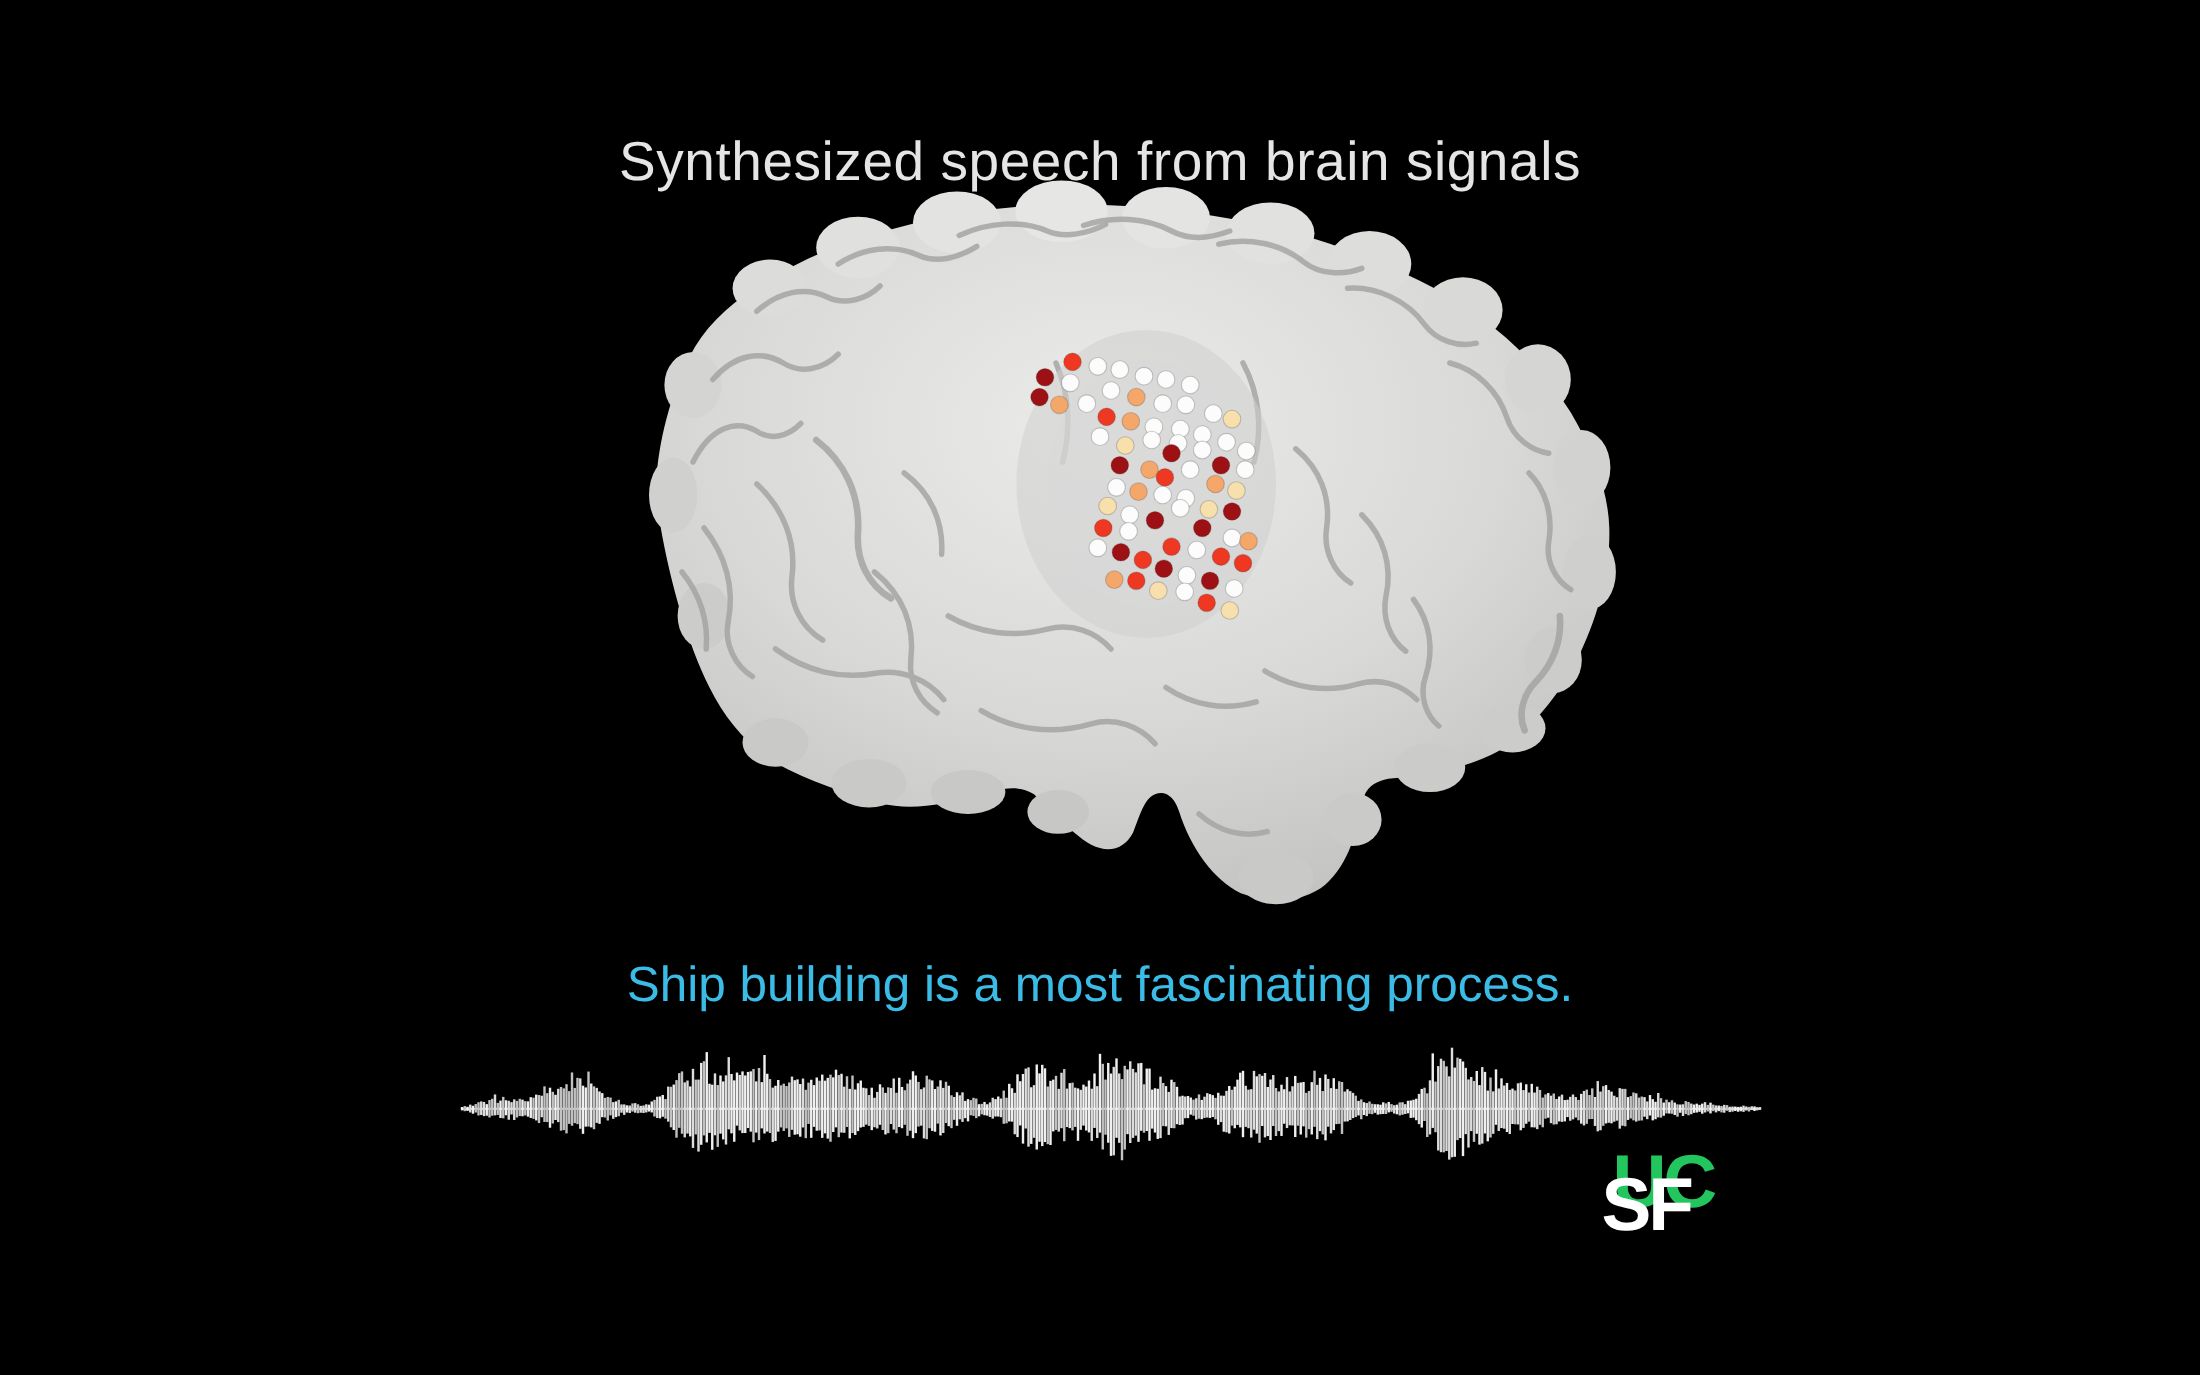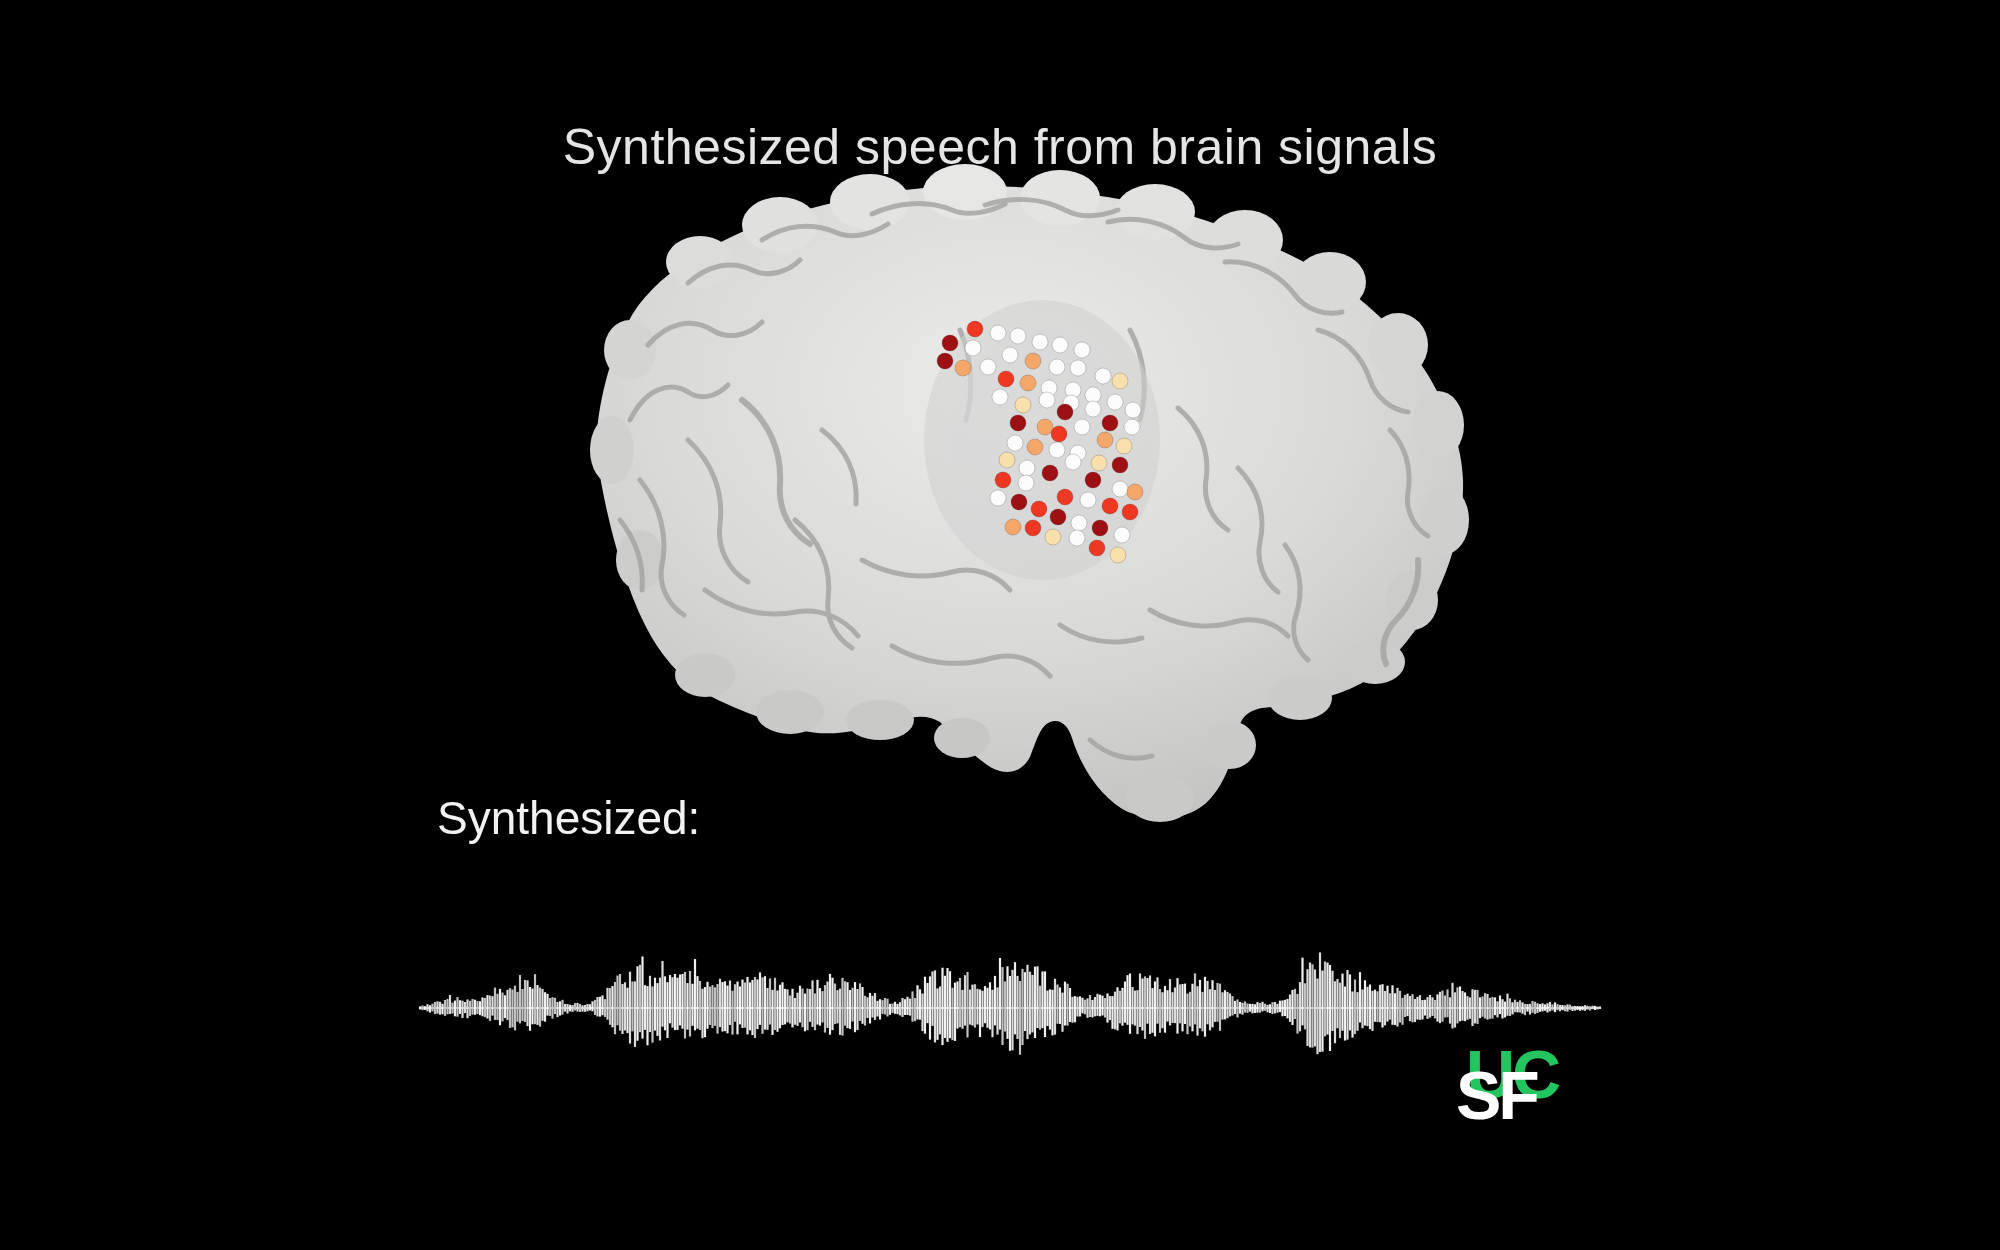--- a/index.html
+++ b/index.html
@@ -678,19 +678,19 @@
         <line x1="1587.5" x2="1587.5" y1="1005.8820500065883" y2="1009.542396380504" stroke="#dcdcdc" stroke-width="2.2"></line>
         <line x1="1590" x2="1590" y1="1006.2592083613077" y2="1010.4715803782145" stroke="#c2c2c2" stroke-width="2.2"></line>
         <line x1="1592.5" x2="1592.5" y1="1005.6951104640029" y2="1009.1374937295914" stroke="#dcdcdc" stroke-width="2.2"></line>
         <line x1="1595" x2="1595" y1="1005.803522880872" y2="1010.0360634009044" stroke="#f0f0f0" stroke-width="2.2"></line>
         <line x1="1597.5" x2="1597.5" y1="1006.524949986736" y2="1009.4137624959151" stroke="#dcdcdc" stroke-width="2.2"></line>
         <line x1="1600" x2="1600" y1="1006.4109600424766" y2="1009.028337264061" stroke="#dcdcdc" stroke-width="2.2"></line>
       </g>
   </svg>
 
   <div class="title" style="color: rgb(229, 229, 229);">Synthesized speech from brain signals</div>
-  <div class="synth-label" style="color: rgb(242, 242, 242);">Synthesized:</div>
+  <div class="sentence" style="color: rgb(58, 188, 230);">Ship building is a most fascinating process.</div>
 
   <div class="logo">
     <span class="uc" style="color: #22c55e;">UC</span>
     <span class="sf" style="color: rgb(255, 255, 255);">SF</span>
   </div>
 </div>
 
 </body></html>

